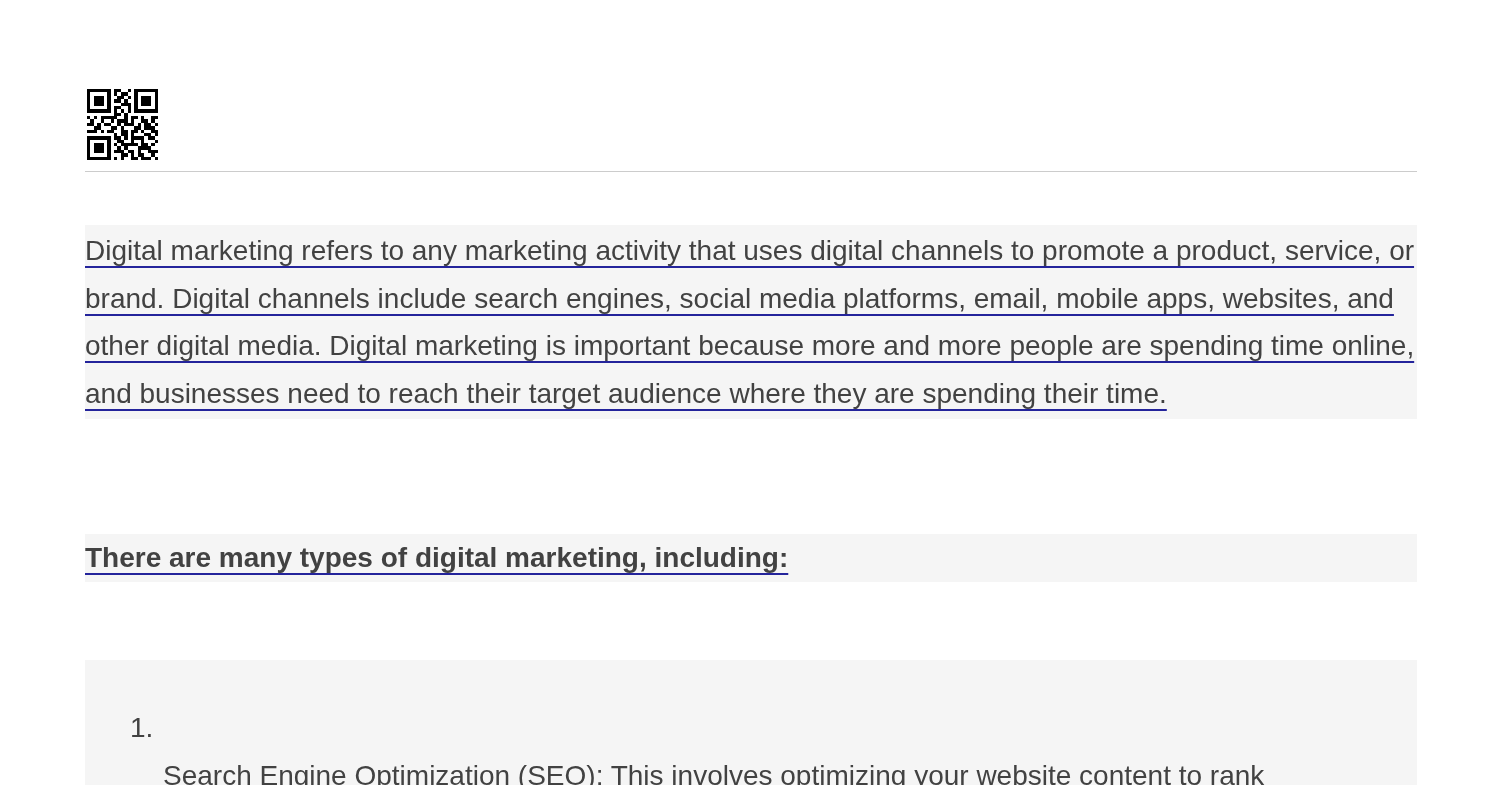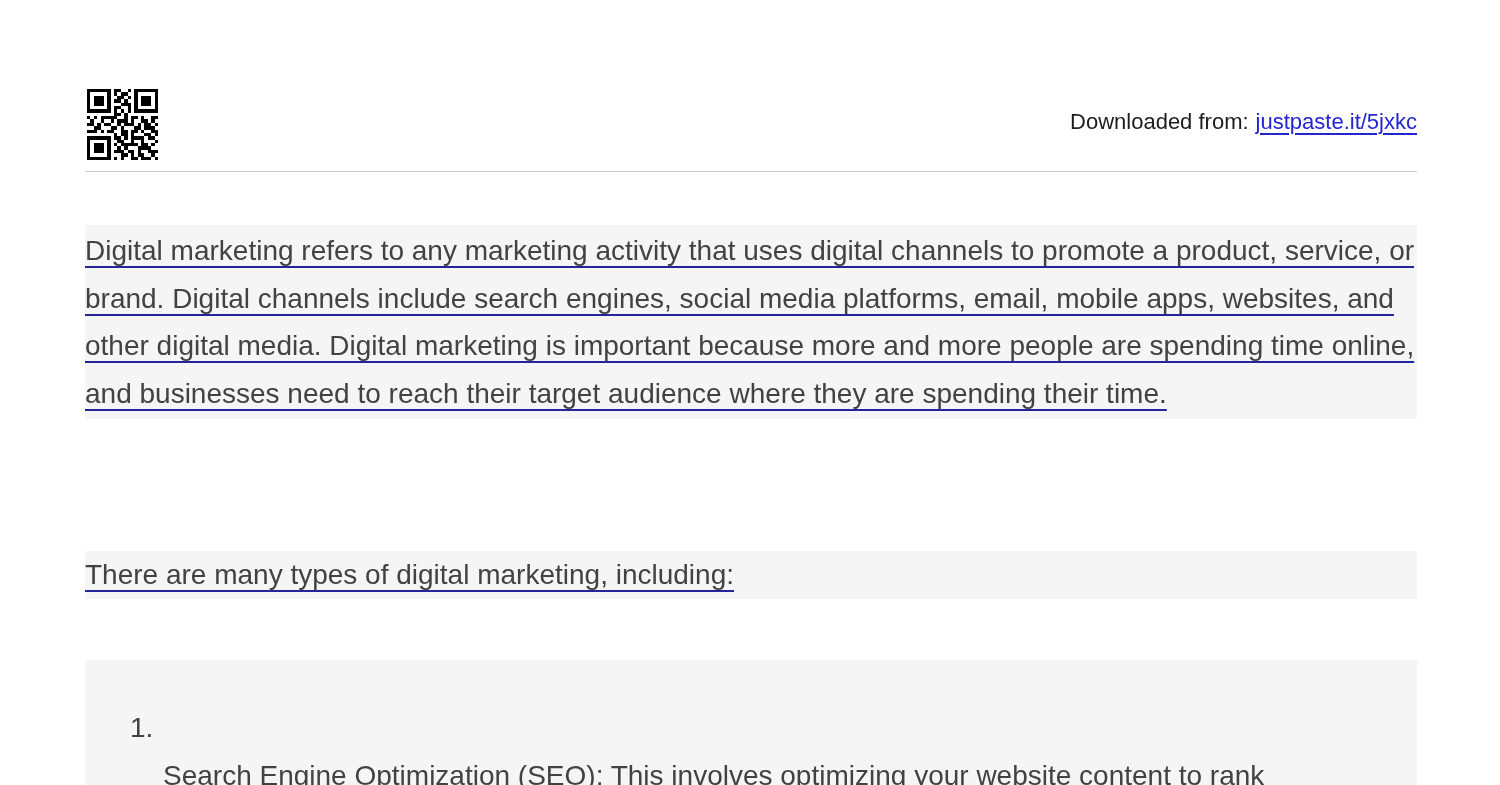--- a/index.html
+++ b/index.html
@@ -55,21 +55,21 @@
     line-height: 47.5px;
     color: #424242;
   }
   .u {
     text-decoration: underline;
     text-decoration-color: #24249b;
     text-decoration-thickness: 2px;
     text-underline-offset: 6px;
   }
   .intro { top: 225px; padding: 2px 0; }
-  .types { top: 551px; }
+  .types { top: 534px; font-weight: bold; }
   .listblock {
     top: 660px;
     height: 125px;
     padding-top: 44px;
     box-sizing: border-box;
   }
   .num { margin-left: 45px; }
   .itemtext { margin-left: 78px; white-space: nowrap; }
 </style>
 </head>
@@ -316,23 +316,20 @@
         <rect x="10" y="20" width="1" height="1"></rect>
         <rect x="13" y="20" width="1" height="1"></rect>
         <rect x="14" y="20" width="1" height="1"></rect>
         <rect x="16" y="20" width="1" height="1"></rect>
         <rect x="17" y="20" width="1" height="1"></rect>
         <rect x="18" y="20" width="1" height="1"></rect>
         <rect x="20" y="20" width="1" height="1"></rect>
       </svg>
   </div>
 
-  <div class="header">
-    <span class="prefix">Downloaded from:</span><a class="link" href="#">justpaste.it/5jxkc</a>
-  </div>
 
   <div class="divider"></div>
 
   <div class="block intro">
     <span class="u">Digital marketing refers to any marketing activity that uses digital channels to promote a product, service, or brand. Digital channels include search engines, social media platforms, email, mobile apps, websites, and other digital media. Digital marketing is important because more and more people are spending time online, and businesses need to reach their target audience where they are spending their time.</span>
   </div>
 
   <div class="block types">
     <span class="u">There are many types of digital marketing, including:</span>
   </div>

